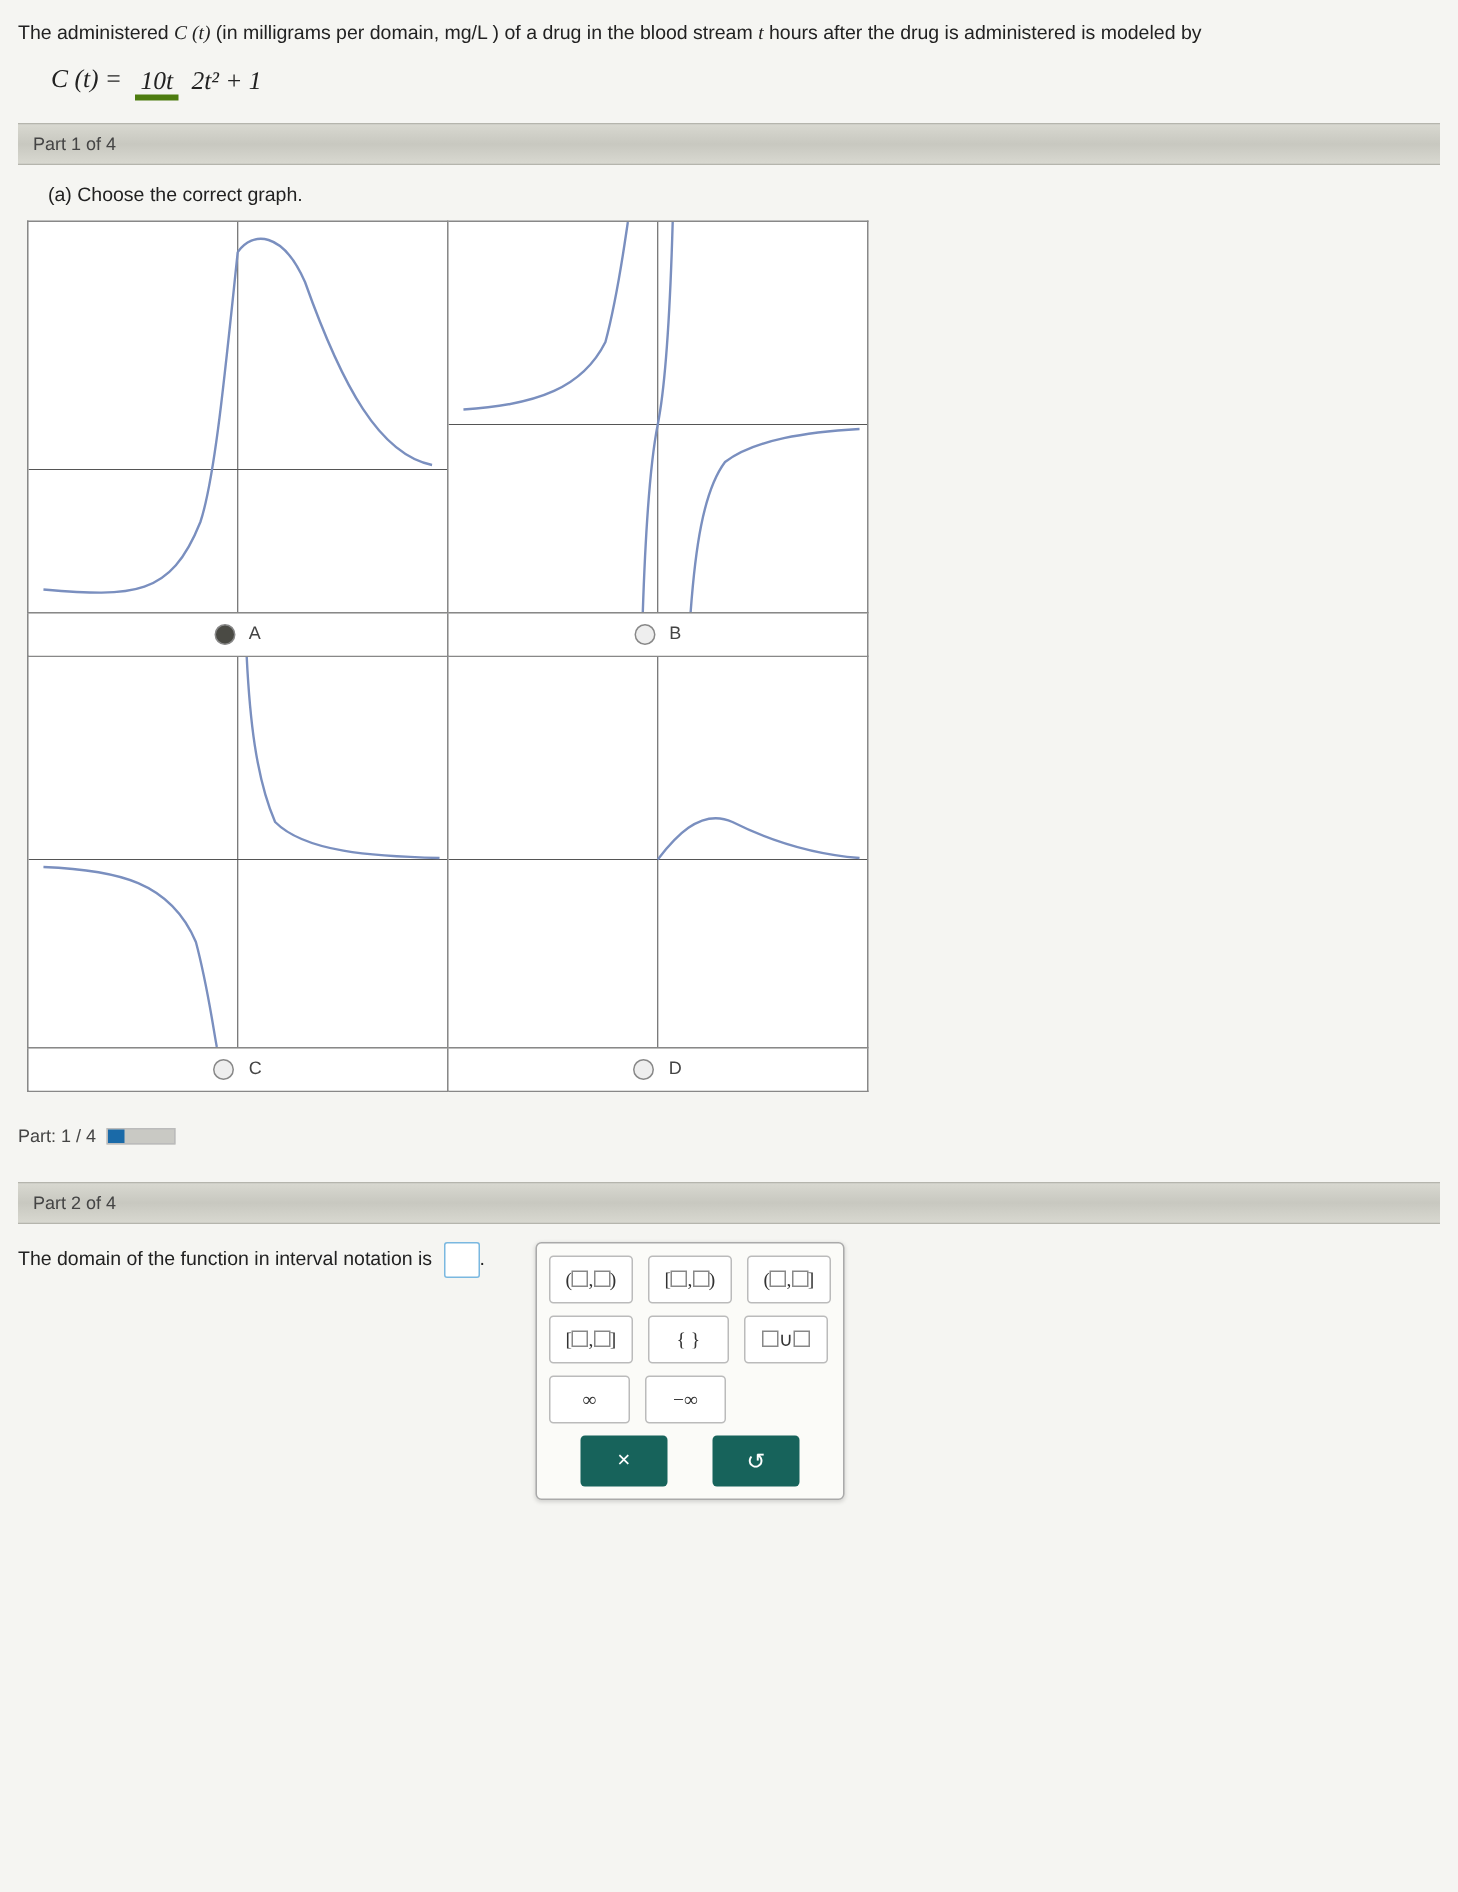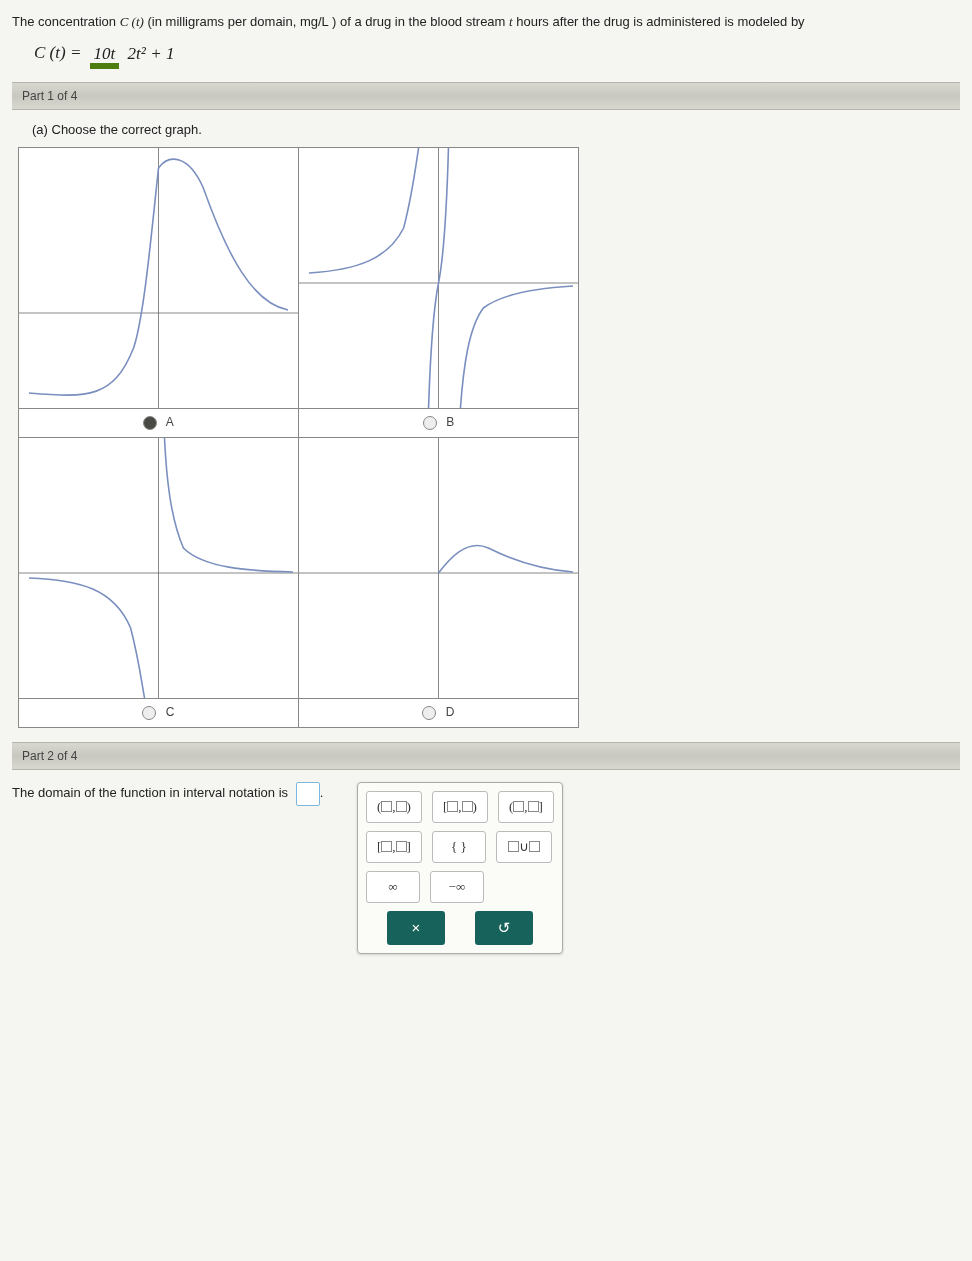--- a/index.html
+++ b/index.html
@@ -20,21 +20,21 @@
       font-size: 17px;
       font-style: italic;
     }
     .formula .fraction {
       display: inline-block;
       text-align: center;
       vertical-align: middle;
       margin-left: 4px;
     }
     .formula .num {
-      border-bottom: 6px solid #4d7c0f;
+      border-bottom: 4px solid #4d7c0f;
       padding: 0 4px;
     }
     .formula .den {
       padding: 0 4px;
     }
     .section-bar {
       background: linear-gradient(to bottom, #d8d8d0, #c8c8c0, #d8d8d0);
       padding: 6px 10px;
       font-size: 12px;
       color: #444;
@@ -190,21 +190,21 @@
       height: 9px;
       border: 1px solid #888;
       background: #fff;
       vertical-align: baseline;
     }
   </style>
 </head>
 <body>
 
 <div class="question-text">
-  <span>The concentration </span>
+  <span>The administered </span>
   <span class="italic-t">C (t)</span>
   <span> (in milligrams per domain, </span>
   <span class="mgL">mg/L</span>
   <span>) of a drug in the blood stream </span>
   <span class="italic-t">t</span>
   <span> hours after the drug is administered is modeled by</span>
 </div>
 
 <div class="formula">
   <span>C (t) =</span>
@@ -276,20 +276,24 @@
         <span>C</span>
       </div>
       <div class="graph-cell">
         <span class="radio"></span>
         <span>D</span>
       </div>
     </div>
 
   </div>
 
+  <div class="progress-bar-wrap">
+    <span>Part: 1 / 4</span>
+    <span class="progress-bar"><span class="filled"></span></span>
+  </div>
 </div>
 
 <div class="section-bar">Part 2 of 4</div>
 
 <div class="content-block">
 
   <div class="answer-row">
     <span>The domain of the function in interval notation is</span>
     <span class="answer-box"></span>.
 

